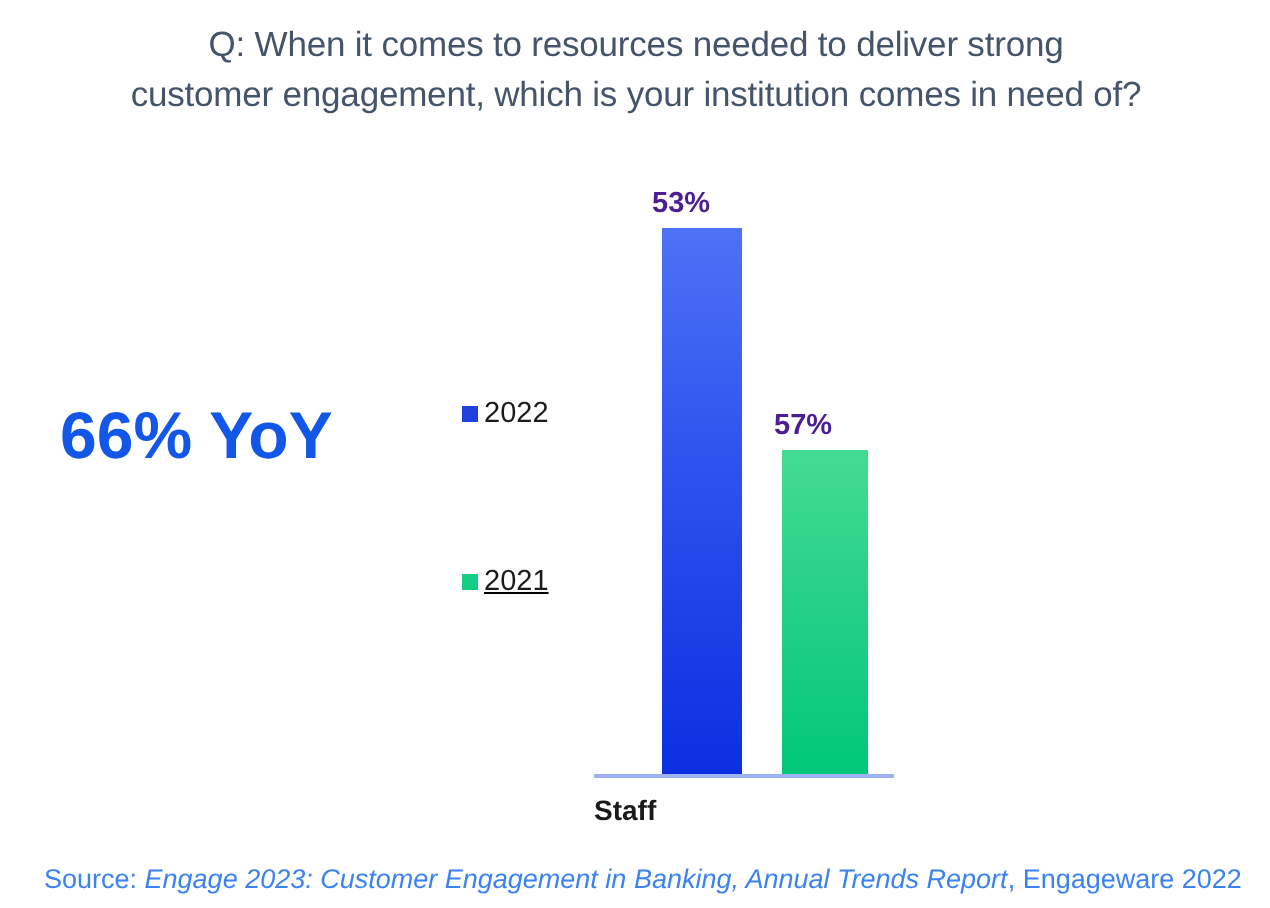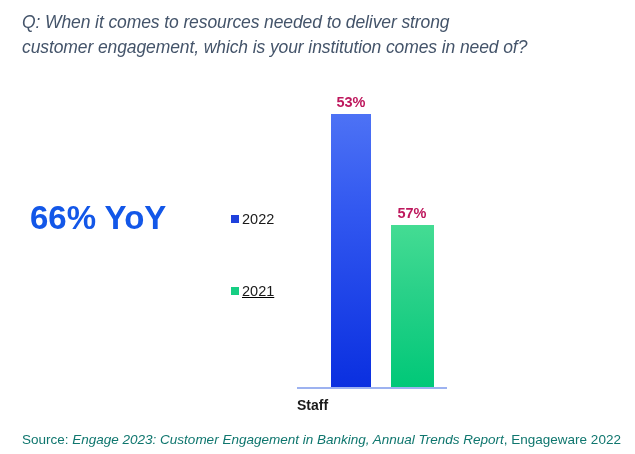--- a/index.html
+++ b/index.html
@@ -15,22 +15,21 @@
     font-family: "Liberation Sans", sans-serif;
     -webkit-font-smoothing: antialiased;
   }
 
   
   .chart-title {
     position: absolute;
     left: 22px;
     top: 10px;
     width: 592px;
-    text-align: left;
-    font-style: italic;
+    text-align: center;
     font-size: 17.5px;
     line-height: 25px;
     color: #44546A;
     letter-spacing: -0.1px;
   }
   .chart-title .line { display: block; white-space: nowrap; }
 
   
   .plot {
     position: absolute;
@@ -62,21 +61,21 @@
     width: 80px;
     height: 110px;
   }
   .legend-item {
     position: absolute;
     left: 0;
     display: flex;
     align-items: center;
     height: 16px;
   }
-  .legend-item.i0 { top: 15px; }
+  .legend-item.i0 { top: 3px; }
   .legend-item.i1 { top: 87px; text-decoration: underline; }
   .legend-swatch {
     width: 8px;
     height: 8px;
     margin-right: 3px;
     flex: 0 0 auto;
   }
   .legend-swatch.s0 { background: #1F41DC; }
   .legend-swatch.s1 { background: #16CE83; }
   .legend-label {
@@ -114,22 +113,21 @@
   .bar.b1 {
     left: 94px;
     width: 43px;
     height: 163px;
     background: linear-gradient(to bottom, #44DC93 0%, #2AD189 40%, #00C878 100%);
   }
   .bar-label {
     position: absolute;
     font-size: 14.5px;
     font-weight: bold;
-    color: #be185d;
-    text-align: center;
+    color: #4c1d95;
     white-space: nowrap;
   }
   .bar-label.l0 {
     left: 326px;
     top: 94px;
     width: 50px;
   }
   .bar-label.l1 {
     left: 387px;
     top: 205px;
@@ -148,21 +146,21 @@
     color: #1a1a1a;
   }
 
   
   .source {
     position: absolute;
     left: 22px;
     top: 432px;
     width: 600px;
     font-size: 13.5px;
-    color: #0f766e;
+    color: #3b82f6;
     white-space: nowrap;
   }
   .source .ital { font-style: italic; }
 </style>
 </head>
 <body>
 
 <div class="chart-title">
   <span class="line">Q: When it comes to resources needed to deliver strong</span>
   <span class="line">customer engagement, which is your institution comes in need of?</span>

